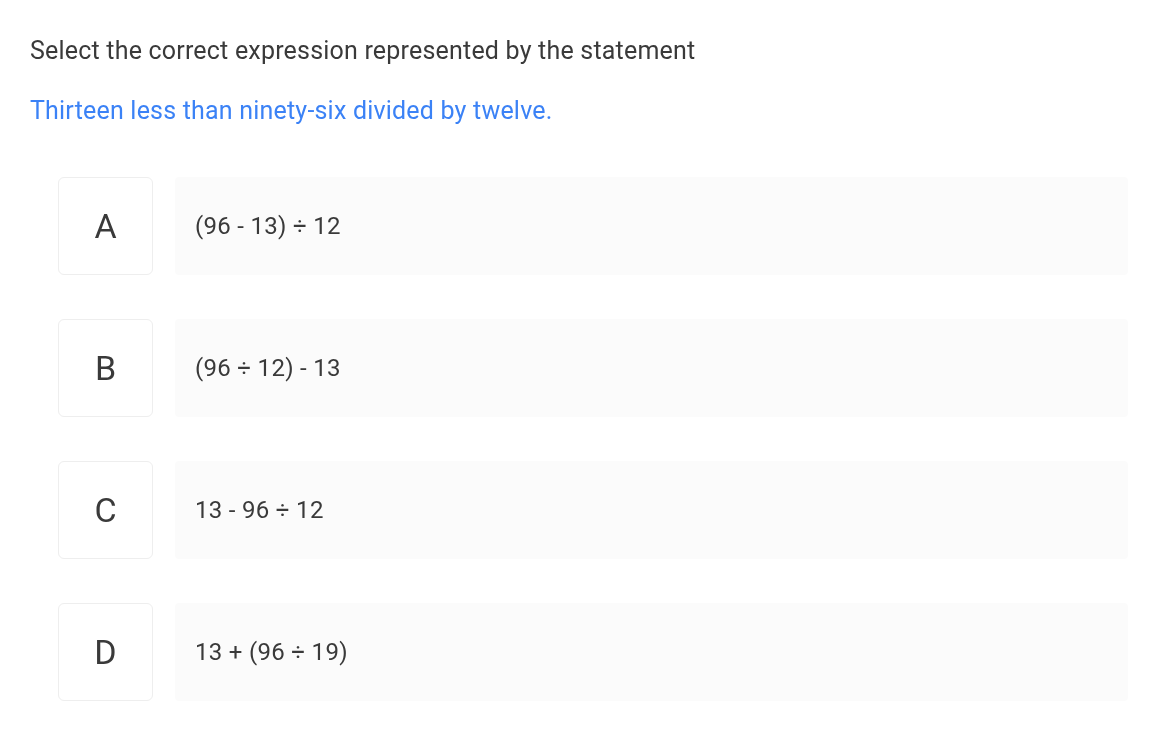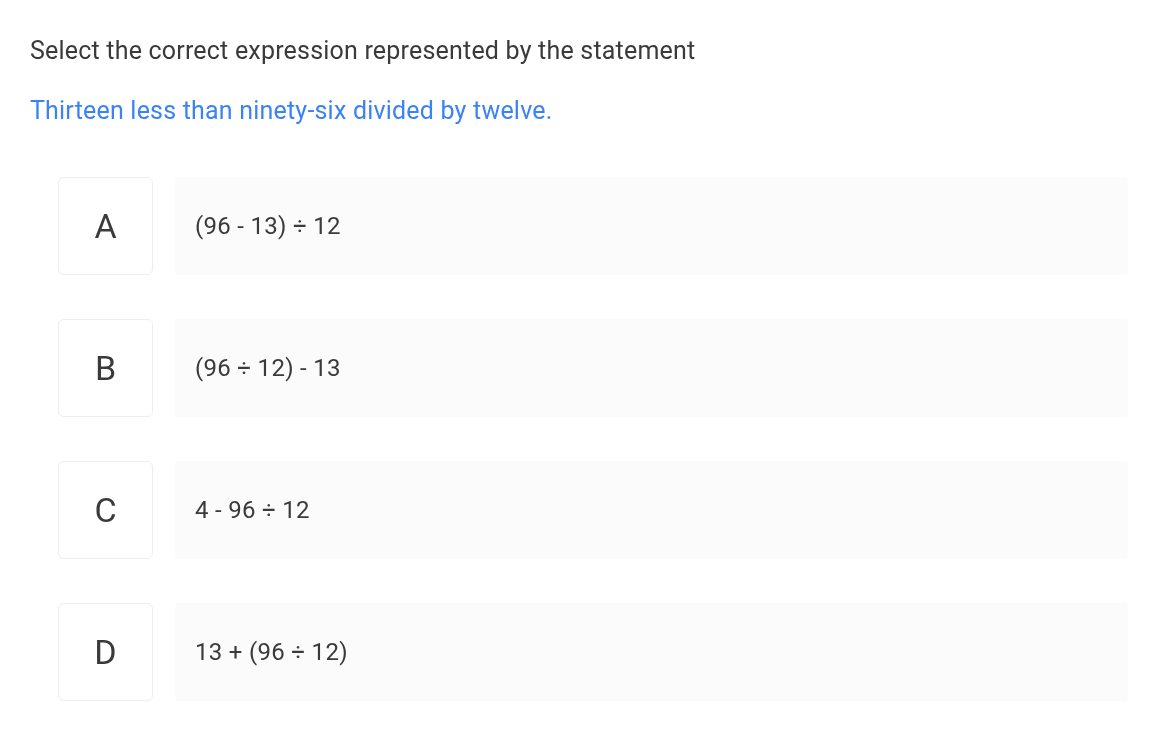--- a/index.html
+++ b/index.html
@@ -80,19 +80,19 @@
   <div class="option-row">
     <div class="option-letter">A</div>
     <div class="option-expression">(96 - 13) ÷ 12</div>
   </div>
   <div class="option-row">
     <div class="option-letter">B</div>
     <div class="option-expression">(96 ÷ 12) - 13</div>
   </div>
   <div class="option-row">
     <div class="option-letter">C</div>
-    <div class="option-expression">4 - 96 ÷ 12</div>
+    <div class="option-expression">13 - 96 ÷ 12</div>
   </div>
   <div class="option-row">
     <div class="option-letter">D</div>
-    <div class="option-expression">13 + (96 ÷ 12)</div>
+    <div class="option-expression">13 + (96 ÷ 19)</div>
   </div>
 </div>
 
 </body></html>

